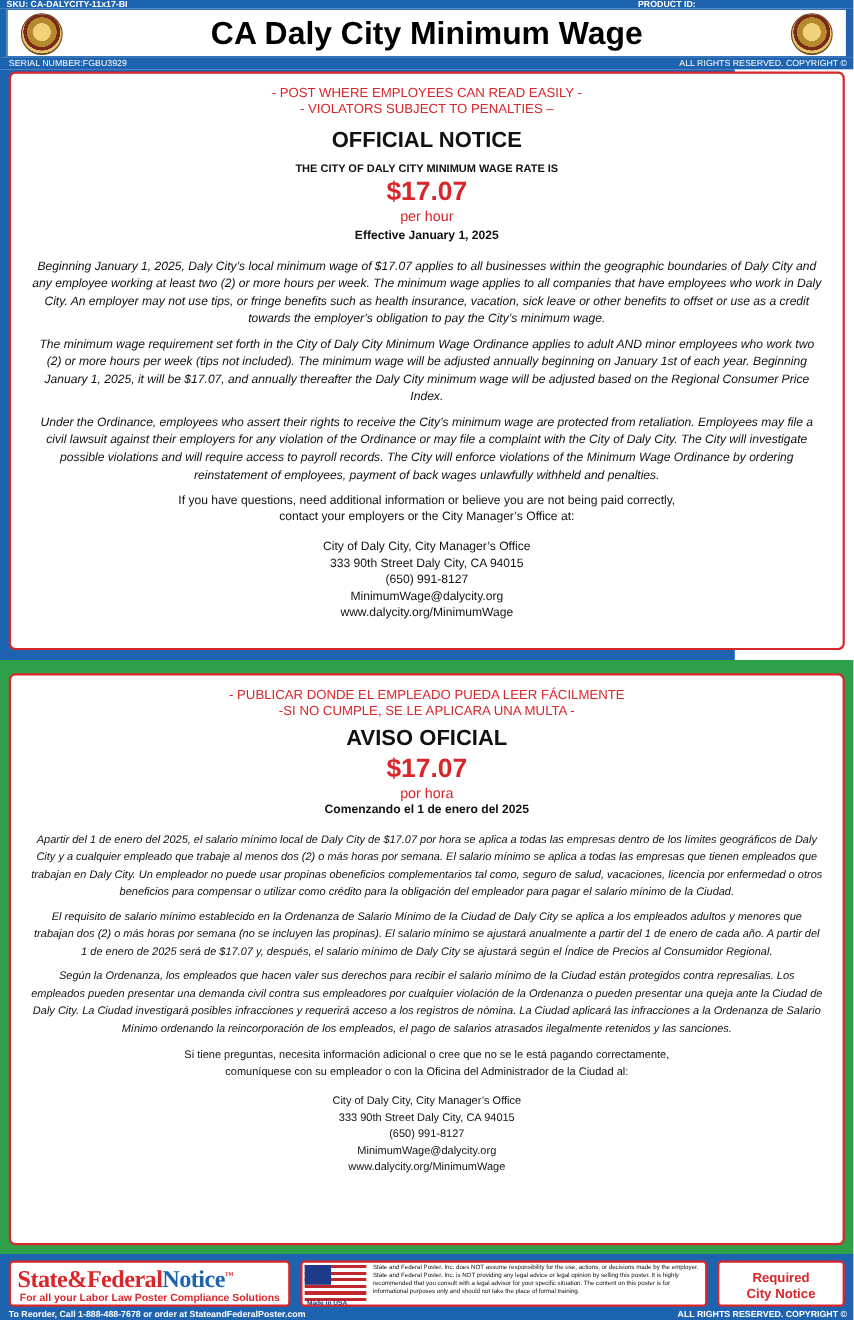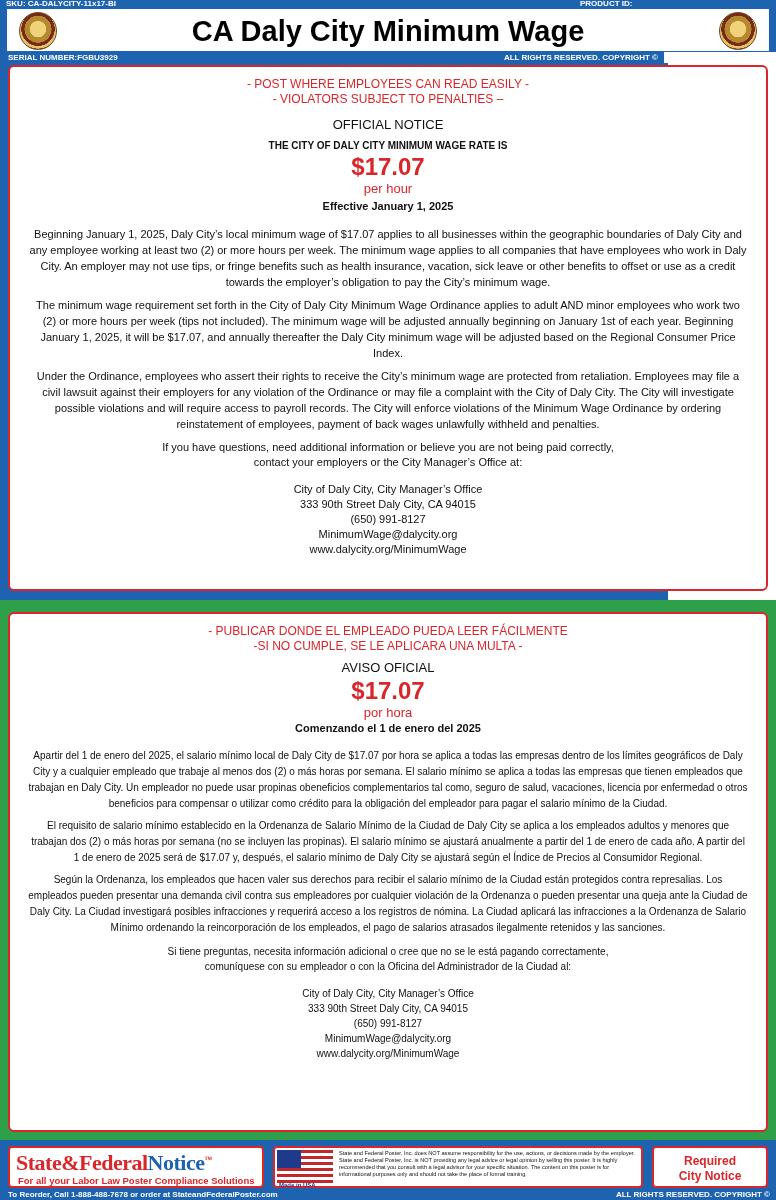--- a/index.html
+++ b/index.html
@@ -10,38 +10,38 @@
     .topbar .sku { position: absolute; left: 6px; top: -1px; font-size: 8px; font-weight: bold; color: #fff; line-height: 10px; }
     .topbar .pid { position: absolute; left: 580px; top: -1px; font-size: 8px; font-weight: bold; color: #fff; line-height: 10px; }
 
     .header { position: absolute; left: 0; top: 8px; width: 776px; height: 44px; background: #1e63b0; }
     .header-inner { position: absolute; left: 6px; top: 0; width: 764px; height: 44px; background: #fff; border: 1px solid #1e63b0; }
     .seal { position: absolute; top: 3px; width: 38px; height: 38px; border-radius: 50%; background: radial-gradient(circle at 50% 45%, #f1d27a 0 30%, #b5892e 31% 50%, #7a2a1a 51% 62%, #e8c26b 63% 72%, #5a3a12 73% 100%); border: 1px solid #6a4a1a; }
     .seal.left { left: 12px; }
     .seal.right { right: 12px; }
     .title { position: absolute; left: 60px; right: 60px; top: 4px; text-align: center; font-size: 29px; font-weight: bold; color: #000; line-height: 36px; }
 
-    .serialbar { position: absolute; left: 0; top: 52px; width: 664px; height: 11px; background: #1e63b0; color: #fff; font-size: 8px; font-weight: bold; line-height: 11px; }
+    .serialbar { position: absolute; left: 0; top: 52px; width: 776px; height: 11px; background: #1e63b0; color: #fff; font-size: 8px; font-weight: normal; line-height: 11px; }
     .serialbar .serial { position: absolute; left: 8px; }
     .serialbar .rights { position: absolute; right: 6px; }
 
     .section-blue { position: absolute; left: 0; top: 63px; width: 668px; height: 537px; background: #1e63b0; }
     .section-green { position: absolute; left: 0; top: 600px; width: 776px; height: 540px; background: #2fa04a; }
     .panel { position: absolute; left: 8px; width: 760px; background: #fff; border: 2px solid #d9262b; border-radius: 6px; text-align: center; }
     .panel.en { top: 2px; height: 526px; }
     .panel.es { top: 12px; height: 520px; }
 
     .red { color: #d9262b; }
     .post { font-size: 12px; line-height: 15px; }
-    .notice-title { font-size: 13px; font-weight: normal; }
+    .notice-title { font-size: 20px; font-weight: bold; }
     .rate-label { font-size: 10px; font-weight: bold; }
     .amount { font-size: 24px; font-weight: bold; color: #d9262b; }
     .per { font-size: 13px; color: #d9262b; }
     .eff { font-size: 11px; font-weight: bold; }
-    .para { font-size: 11px; line-height: 16px; padding: 0 18px; }
+    .para { font-size: 11px; line-height: 16px; padding: 0 18px; font-style: italic; }
     .para.es { font-size: 10px; line-height: 16px; }
     .contact { font-size: 11px; line-height: 15px; }
     .contact.es { font-size: 10px; line-height: 15px; }
 
     .footer { position: absolute; left: 0; top: 1140px; width: 776px; height: 60px; background: #1e63b0; }
     .fbox { position: absolute; top: 6px; height: 42px; background: #fff; border: 2px solid #d9262b; border-radius: 4px; }
     .fbox.logo { left: 8px; width: 256px; }
     .fbox.disc { left: 273px; width: 370px; }
     .fbox.req { left: 652px; width: 116px; }
     .logo-text { position: absolute; left: 6px; top: 2px; font-family: "Liberation Serif", serif; font-size: 22px; font-weight: bold; color: #d9262b; letter-spacing: -0.5px; }

